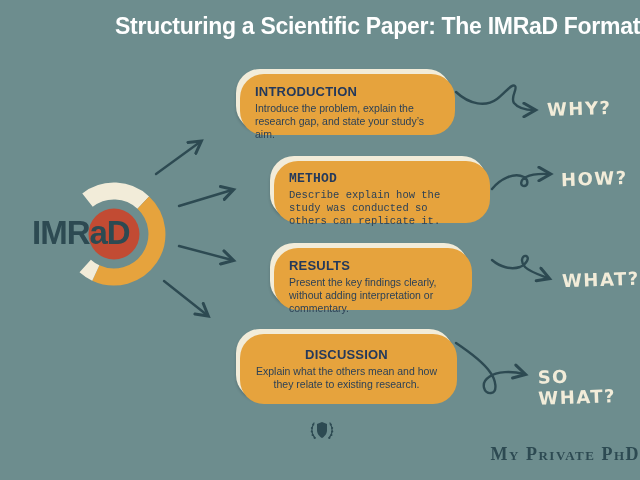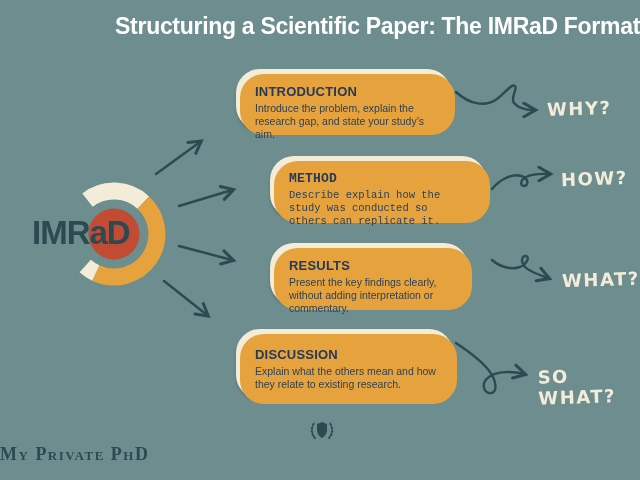--- a/index.html
+++ b/index.html
@@ -28,42 +28,42 @@
   }
   .card-front{
     position:absolute;left:0;top:12px;width:100%;height:100%;
     background:#e6a33d;border-radius:24px;box-sizing:border-box;
     padding:10px 19px 0 15px;
     margin-left:12px;
   }
   .card1{left:228px;top:62px;width:215px;height:61px;}
   .card2{left:262px;top:149px;width:216px;height:62px;font-family:Liberation Mono, monospace;}
   .card3{left:262px;top:236px;width:198px;height:62px;}
-  .card4{left:228px;top:322px;width:217px;height:70px;}
+  .card4{left:228px;top:322px;width:217px;height:70px;text-align:center;}
   .card h2{
     margin:0 0 3px 0;font-size:13px;font-weight:800;letter-spacing:.2px;color:#24395b;
   }
   .card p{
     margin:0;font-size:10.5px;line-height:13px;color:#2c4156;
   }
   .card4 .card-front{padding-top:13px;}
   
   .q{
     position:absolute;color:#f2ecd9;font-weight:800;font-size:18px;
     letter-spacing:1.5px;transform:rotate(-2deg);
     font-family:"DejaVu Sans", sans-serif;
   }
   .q1{left:547px;top:98px;}
   .q2{left:561px;top:168px;}
   .q3{left:562px;top:269px;}
   .q4{left:538px;top:365px;}
   
   .brand-icon{position:absolute;left:307px;top:420px;width:30px;height:22px;}
   .brand{
-    position:absolute;left:0;top:444px;width:640px;text-align:left;
+    position:absolute;left:0;top:444px;width:640px;text-align:right;
     font-family:"Liberation Serif", serif;font-variant:small-caps;
     font-size:18px;font-weight:700;letter-spacing:1.5px;color:#2d4a52;
   }
 </style>
 </head>
 <body>
 
 <div class="canvas">
 
   <h1 class="title">Structuring a Scientific Paper: The IMRaD Format</h1>

